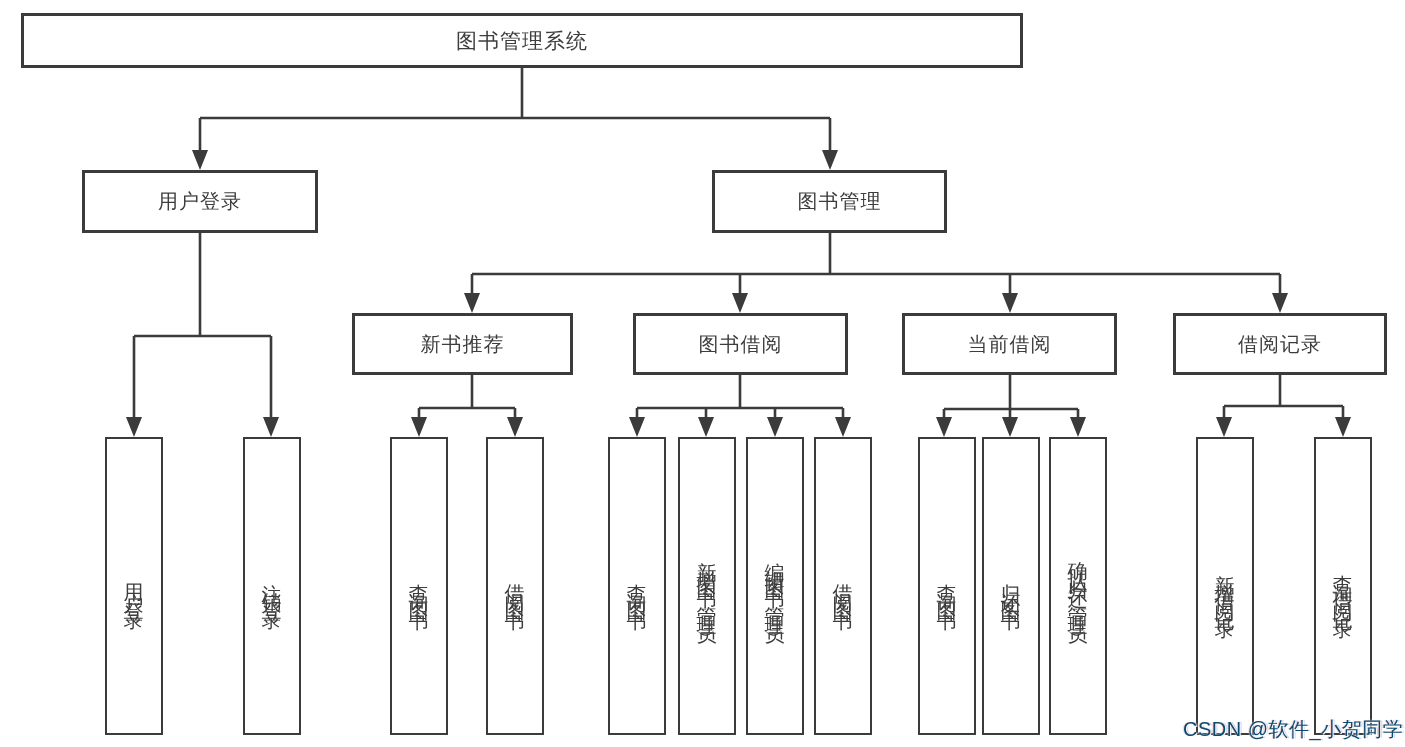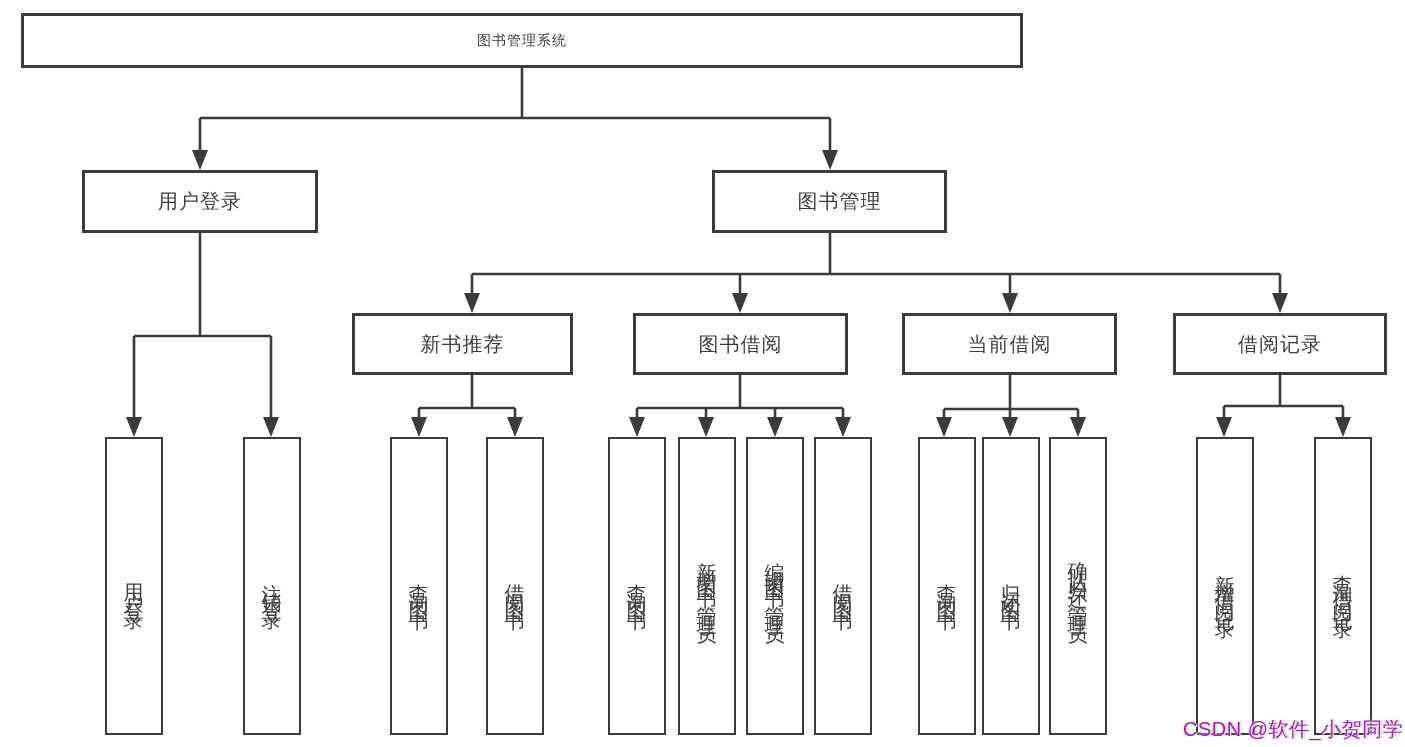--- a/index.html
+++ b/index.html
@@ -22,21 +22,21 @@
     box-sizing: border-box;
     border: 3px solid #3b3b3b;
     background: #ffffff;
     display: flex;
     align-items: center;
     justify-content: center;
     color: #3d3d3d;
     font-size: 20px;
     letter-spacing: 1px;
   }
-  .node.root { font-size: 14px; }
+  .node.root { font-size: 21px; }
   .leaf {
     position: absolute;
     box-sizing: border-box;
     border: 2px solid #3b3b3b;
     background: #ffffff;
     top: 437px;
     height: 298px;
     width: 58px;
     display: flex;
     align-items: center;
@@ -49,21 +49,21 @@
     line-height: 1;
     letter-spacing: 9px;
     color: #3d3d3d;
     white-space: nowrap;
   }
   .watermark {
     position: absolute;
     left: 1183px;
     top: 716px;
     font-size: 20px;
-    color: #a21caf;
+    color: #0c4a6e;
     letter-spacing: 0.5px;
     white-space: nowrap;
     z-index: 5;
     text-shadow:
       0 0 2px #ffffff,
       1px 1px 0 rgba(255,255,255,0.9),
       -1px 0 0 rgba(230,90,90,0.35),
       2px 0 0 rgba(110,130,230,0.35);
   }
 </style>

